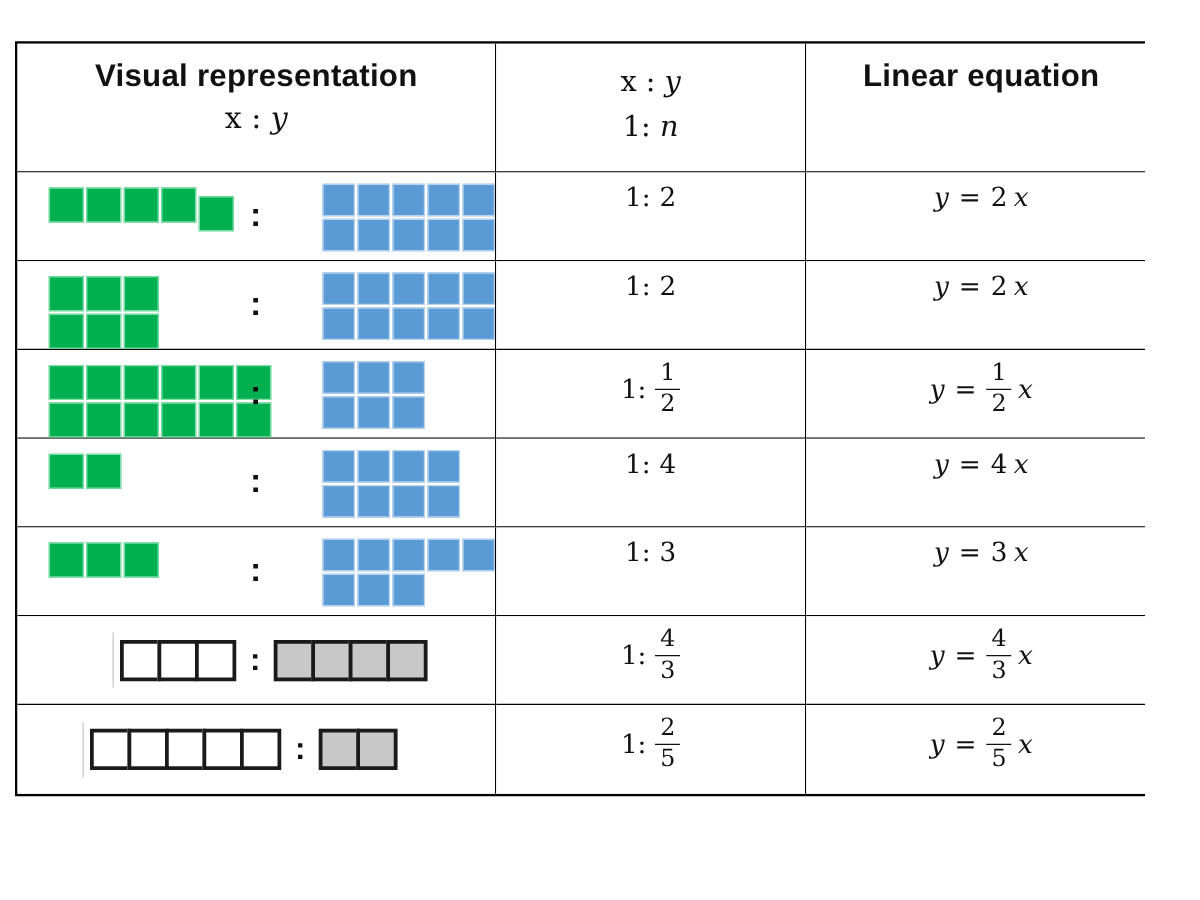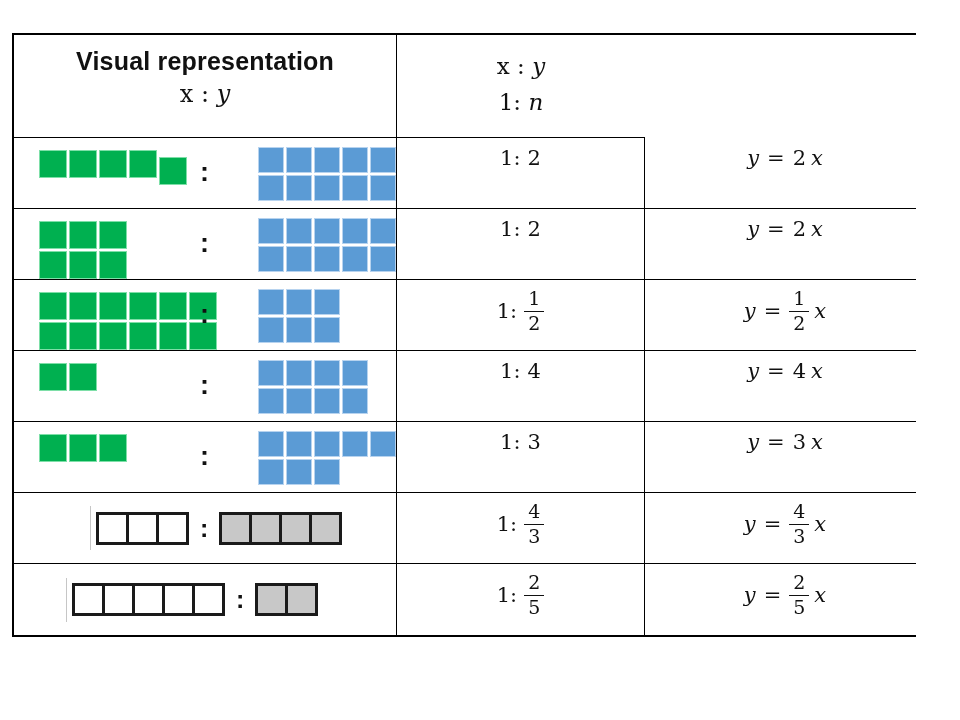--- a/index.html
+++ b/index.html
@@ -63,20 +63,23 @@
 
     <div class="trow">
       <div class="cell hcell">
         <div class="htitle">Visual representation</div>
         <div class="hmath"><span>x</span> <span>:</span> <span class="it">y</span></div>
       </div>
       <div class="cell hcell">
         <div class="hmath2"><span>x</span> <span>:</span> <span class="it">y</span><br>
         <span>1:</span> <span class="it">n</span></div>
       </div>
+      <div class="cell hcell">
+        <div class="htitle">Linear equation</div>
+      </div>
     </div>
 
     <div id="rows-container">
         <div class="trow drow row-idx-0">
           <div class="cell visual-cell">
             <div class="block-group group-left">
               <div class="brow">
                 <span class="sq c-green" style="background: rgb(0, 176, 80); border-color: rgb(126, 223, 168);"></span>
                 <span class="sq c-green" style="background: rgb(0, 176, 80); border-color: rgb(126, 223, 168);"></span>
                 <span class="sq c-green" style="background: rgb(0, 176, 80); border-color: rgb(126, 223, 168);"></span>

